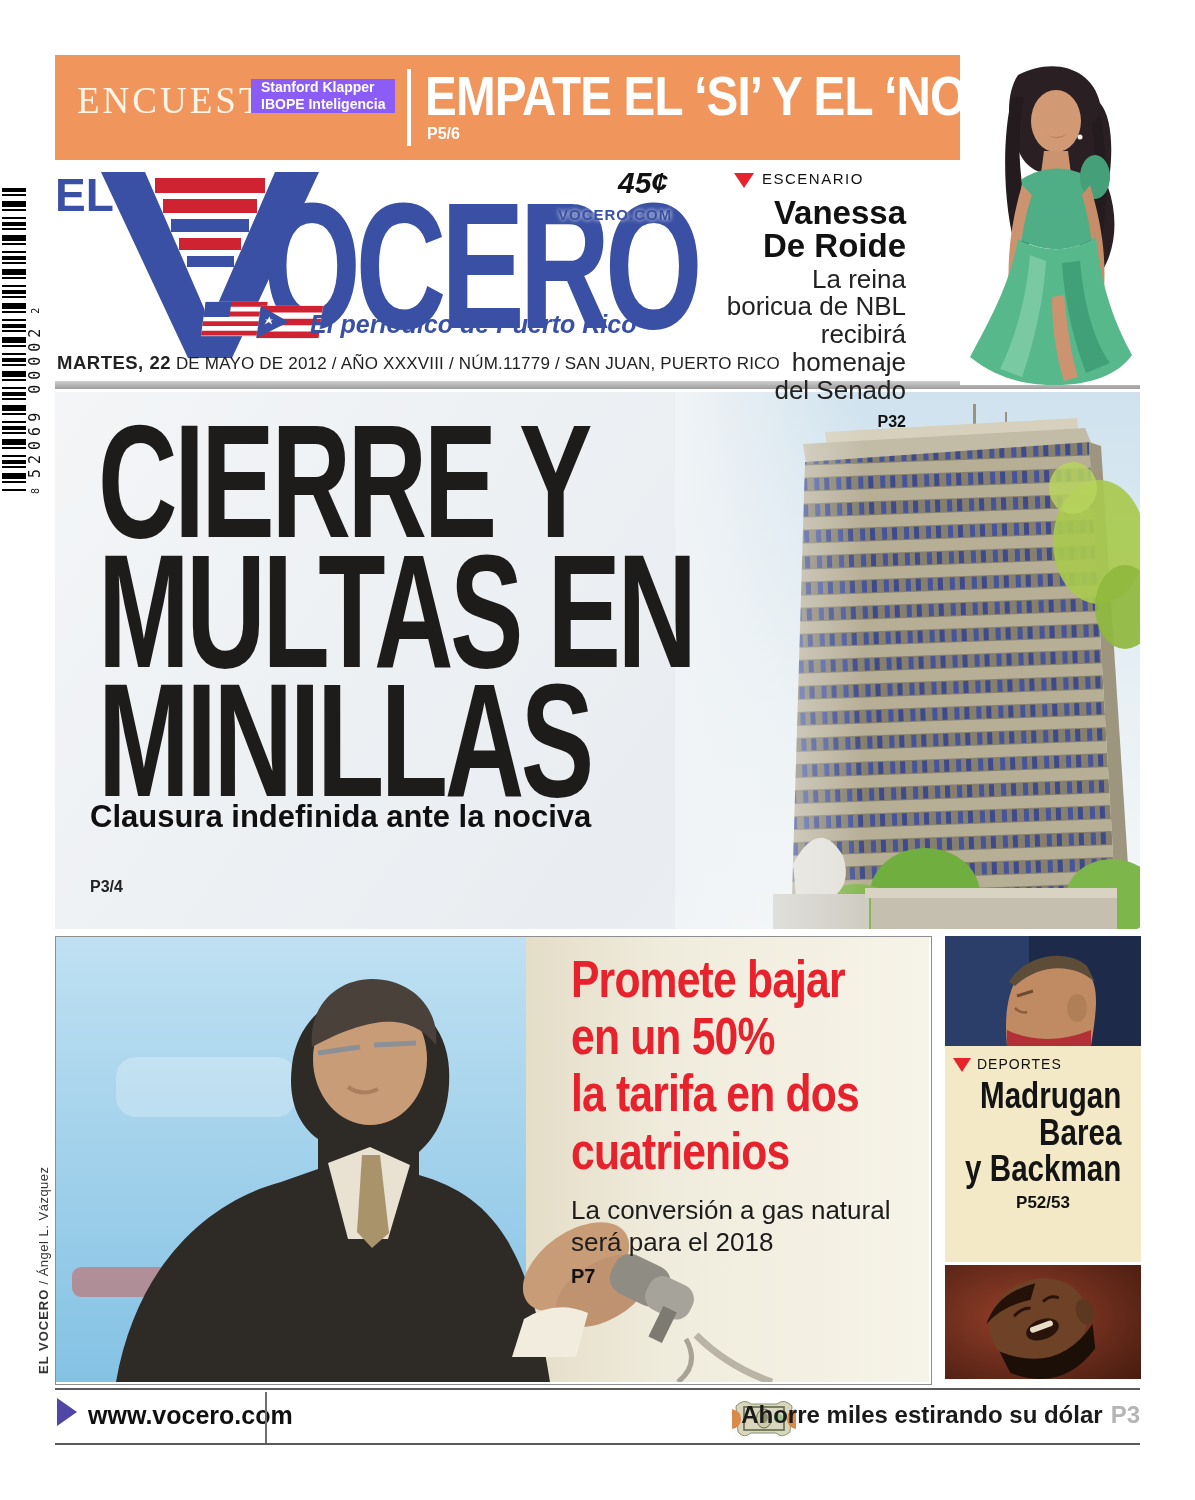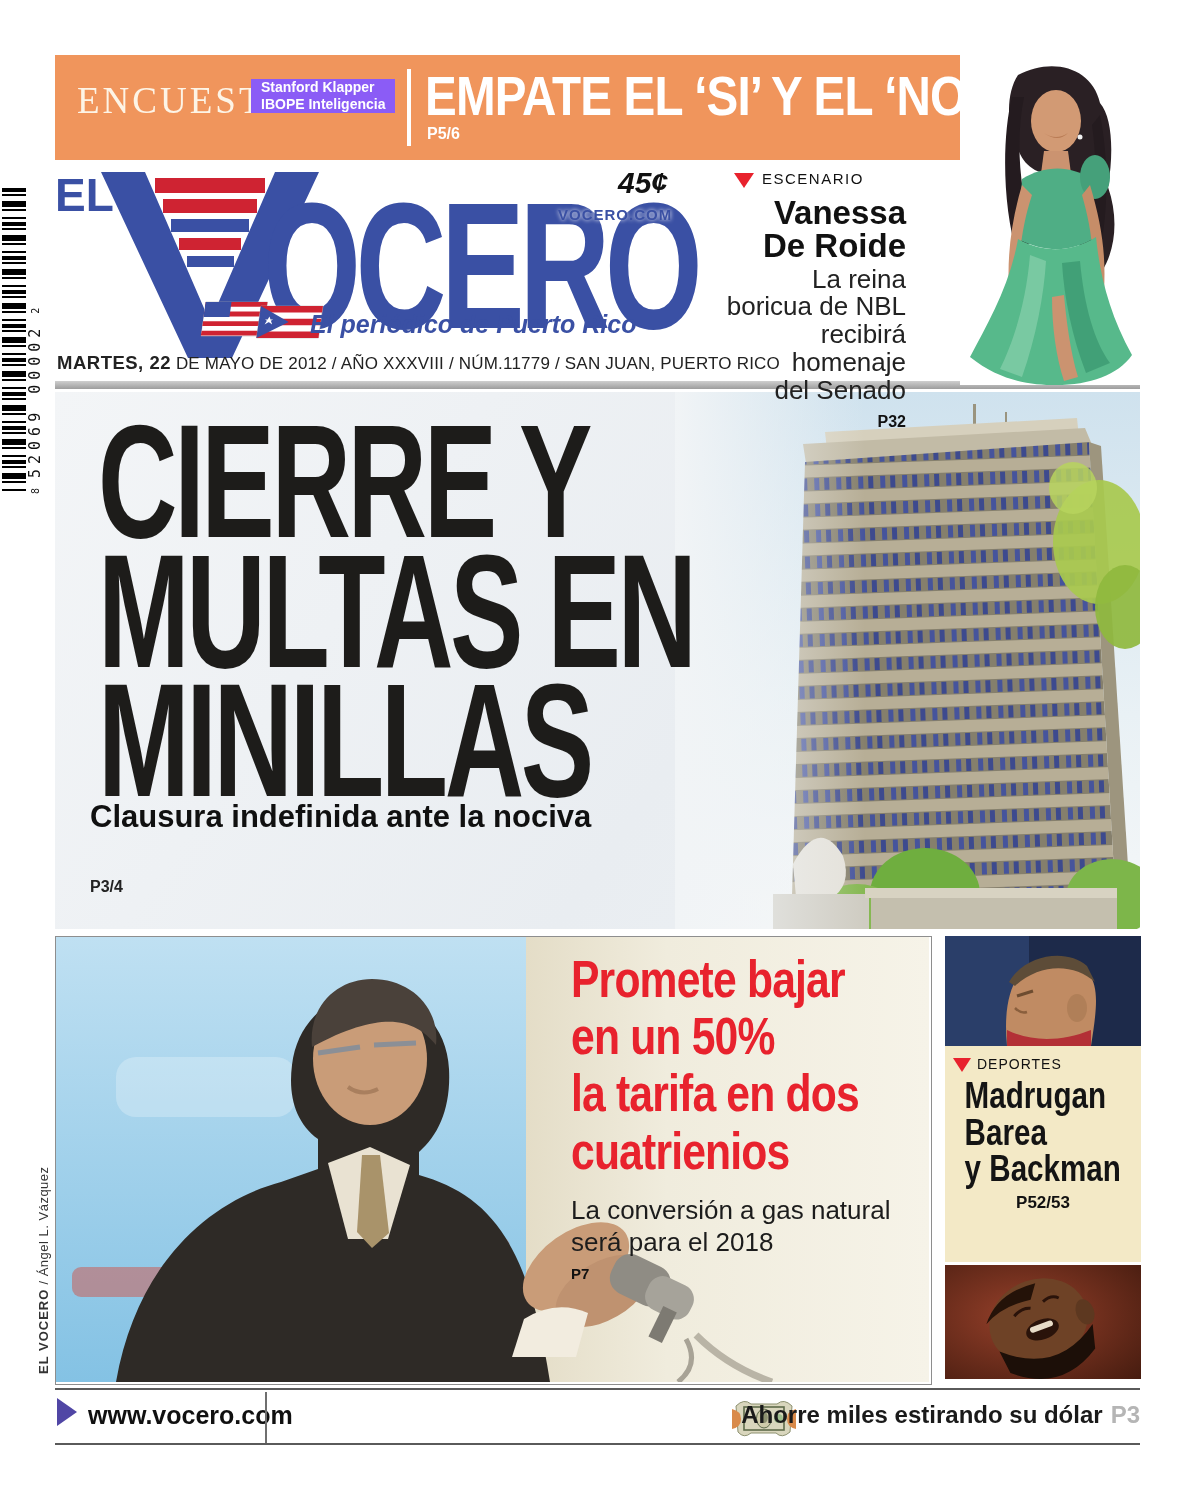--- a/index.html
+++ b/index.html
@@ -69,32 +69,32 @@
   .lead-sub{left:35px;top:408px;font-size:31px;font-weight:bold;color:#101010;line-height:1.1;}
   .lead-ref{left:35px;top:486px;font-size:16px;font-weight:bold;color:#222;}
 
   
   .energy{left:55px;top:936px;width:875px;height:447px;border:1px solid #8e8e8e;overflow:hidden;}
   .energy-photo{left:0;top:0;}
   .energy-text{left:515px;top:14px;width:350px;}
   .energy-line{font-size:52px;font-weight:800;color:var(--accent-red,#e8222d);line-height:1.1;
     letter-spacing:-1px;transform:scaleX(0.82);transform-origin:0 0;white-space:nowrap;}
   .energy-sub{margin-top:14px;font-size:26px;color:#1c1c1c;line-height:1.25;}
-  .energy-ref{margin-top:6px;font-size:15px;font-weight:bold;color:#111;}
+  .energy-ref{margin-top:6px;font-size:20px;font-weight:bold;color:#111;}
   .photo-credit{left:36px;top:1374px;transform:rotate(-90deg);transform-origin:0 0;
     font-size:13px;color:#333;white-space:nowrap;letter-spacing:0.5px;}
   .photo-credit b{letter-spacing:1px;}
 
   
   .sidebar{left:945px;top:936px;width:196px;}
   .sb-player{display:block;}
   .sb-panel{width:196px;height:216px;background:var(--cream,#f3e9c6);margin-top:0;}
   .sb-section{padding:10px 0 0 8px;font-size:14px;color:#111;letter-spacing:1px;}
   .sb-section .tri-down{border-left-width:9px;border-right-width:9px;border-top-width:14px;margin-right:6px;}
-  .sb-head{margin-top:6px;text-align:left;}
+  .sb-head{margin-top:6px;text-align:right;}
   .sb-head-line{font-size:37px;font-weight:800;color:#141414;line-height:0.98;
     transform:scaleX(0.80);transform-origin:50% 0;white-space:nowrap;}
   .sb-teaser{margin-top:8px;text-align:center;font-size:19.5px;color:#222;line-height:1.1;}
   .sb-ref{margin-top:6px;text-align:center;font-size:17px;font-weight:bold;color:#111;}
   .sb-singer{display:block;margin-top:3px;}
 
   
   .foot-rule-top{left:55px;top:1388px;width:1085px;height:2px;background:#5a5a5a;}
   .foot-rule-bot{left:55px;top:1443px;width:1085px;height:2px;background:#5a5a5a;}
   .foot-tri{left:57px;top:1398px;width:0;height:0;border-top:14px solid transparent;

